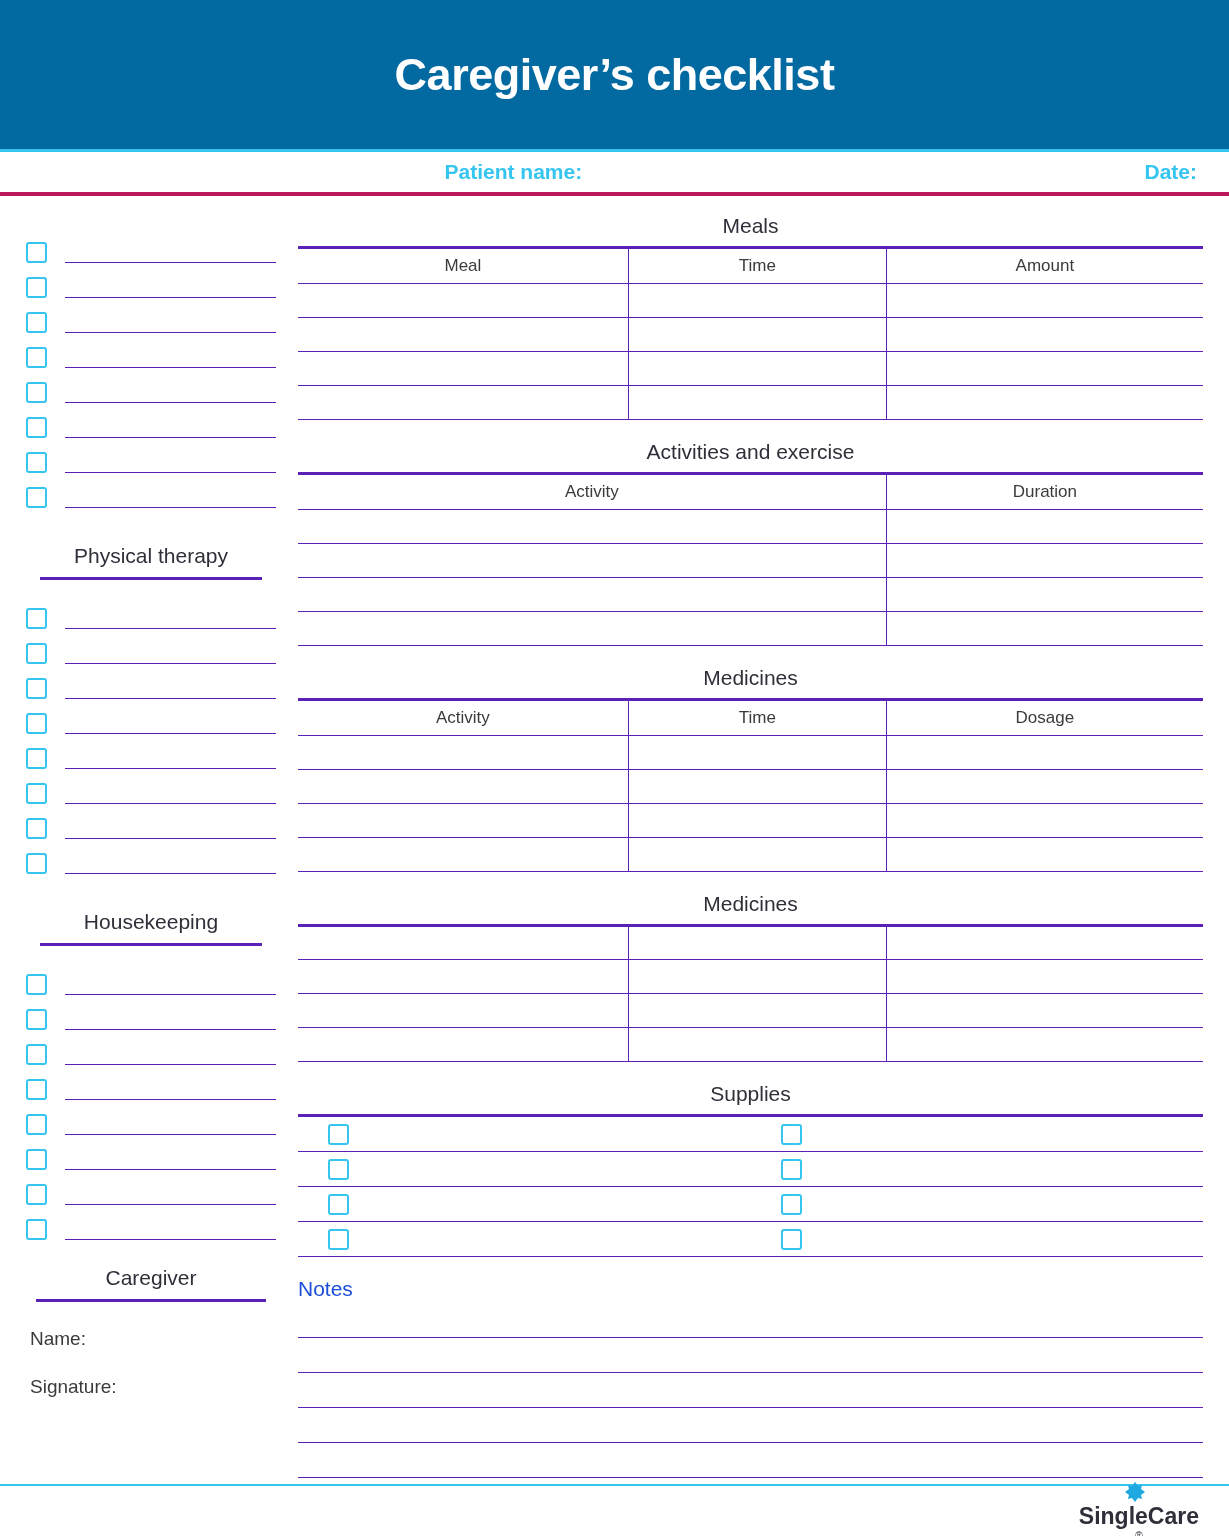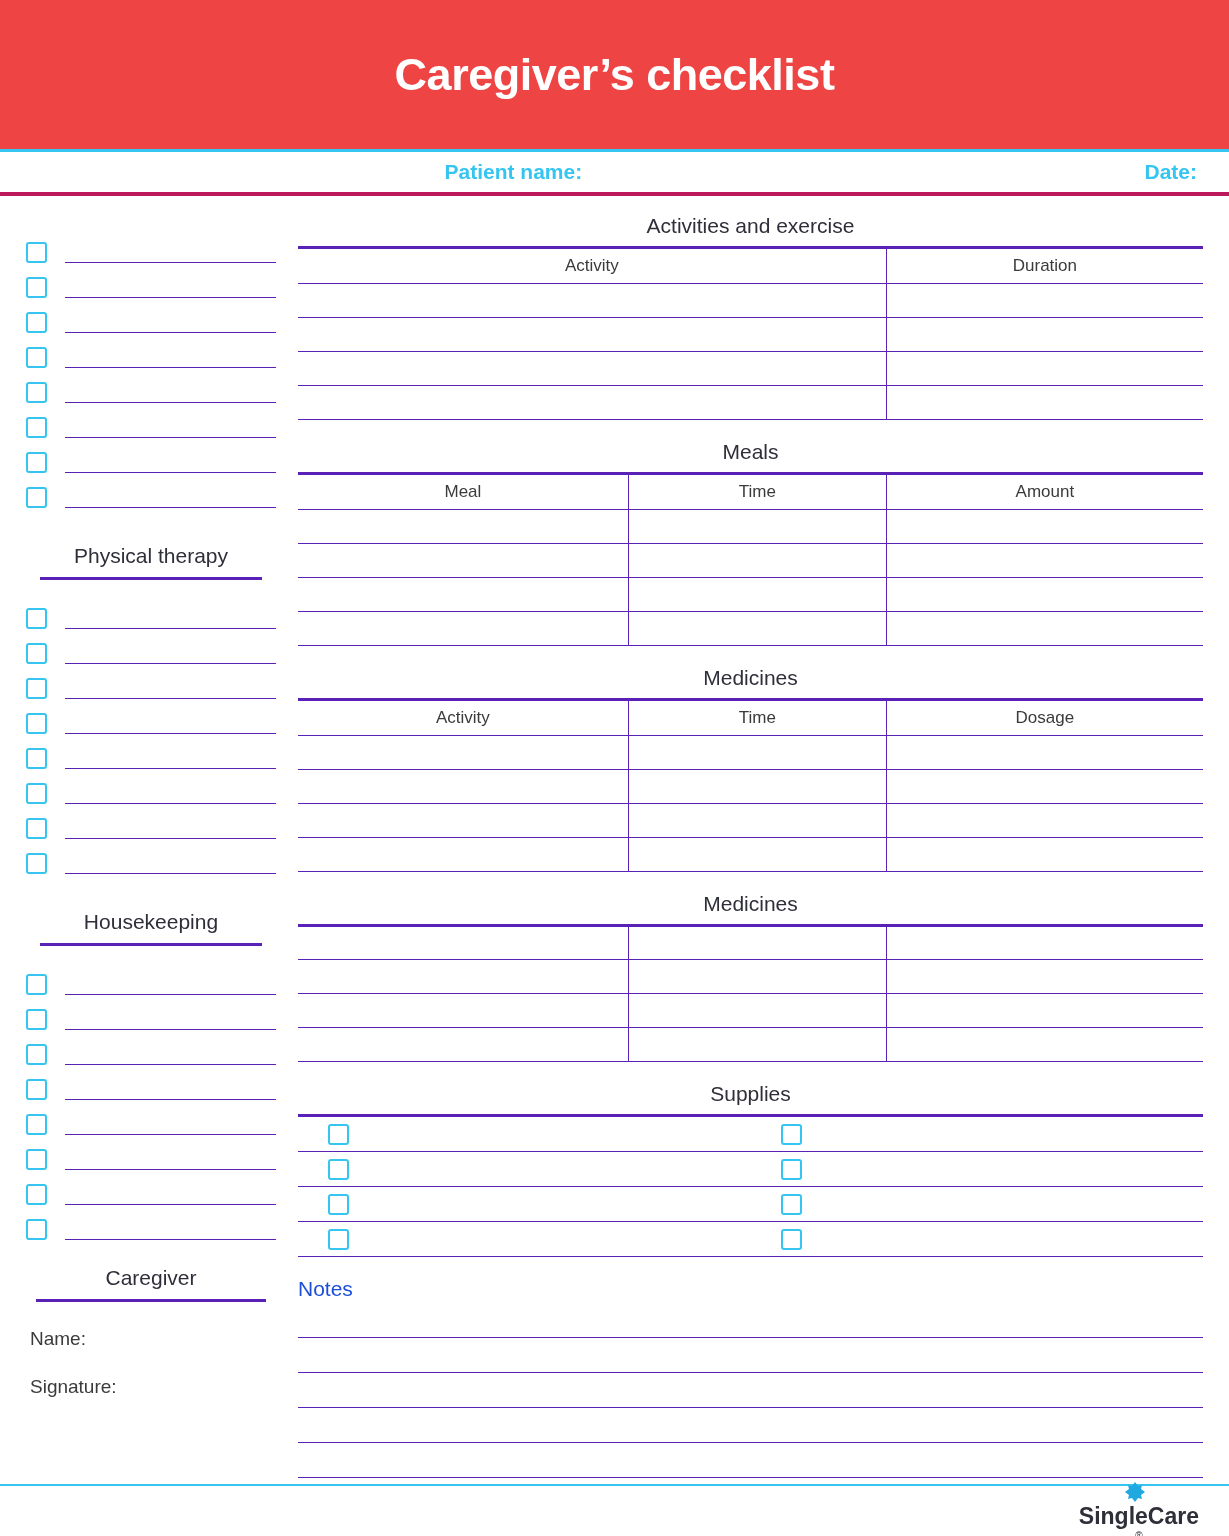--- a/index.html
+++ b/index.html
@@ -16,21 +16,21 @@
   .page {
     position: relative;
     width: 1229px;
     height: 1536px;
     background: #fff;
   }
 
   
   .header {
     height: 152px;
-    background: #ef4444;
+    background: #0369a1;
     display: flex;
     align-items: center;
     justify-content: center;
     border-bottom: 3px solid #35c5f0;
   }
   .header-title {
     color: #ffffff;
     font-size: 45px;
     font-weight: bold;
     letter-spacing: -0.5px;
@@ -348,50 +348,20 @@
         <div class="caregiver-title">Caregiver</div>
         <div class="cg-field">Name:</div>
         <div class="cg-field">Signature:</div>
       </div>
 
     </div>
 
     <div class="col-right">
 
       <div class="block">
-        <div class="block-title">Activities and exercise</div>
-        <table class="grid">
-          <thead>
-            <tr>
-              <th style="width:65%">Activity</th>
-              <th style="width:35%">Duration</th>
-            </tr>
-          </thead>
-          <tbody>
-            <tr>
-                <td></td>
-                <td></td>
-              </tr>
-            <tr>
-                <td></td>
-                <td></td>
-              </tr>
-            <tr>
-                <td></td>
-                <td></td>
-              </tr>
-            <tr>
-                <td></td>
-                <td></td>
-              </tr>
-          </tbody>
-        </table>
-      </div>
-
-      <div class="block">
         <div class="block-title">Meals</div>
         <table class="grid">
           <thead>
             <tr>
               <th style="width:36.5%">Meal</th>
               <th style="width:28.5%">Time</th>
               <th style="width:35%">Amount</th>
             </tr>
           </thead>
           <tbody>
@@ -405,20 +375,50 @@
                 <td></td>
                 <td></td>
               </tr>
             <tr>
                 <td></td>
                 <td></td>
                 <td></td>
               </tr>
             <tr>
                 <td></td>
+                <td></td>
+                <td></td>
+              </tr>
+          </tbody>
+        </table>
+      </div>
+
+      <div class="block">
+        <div class="block-title">Activities and exercise</div>
+        <table class="grid">
+          <thead>
+            <tr>
+              <th style="width:65%">Activity</th>
+              <th style="width:35%">Duration</th>
+            </tr>
+          </thead>
+          <tbody>
+            <tr>
+                <td></td>
+                <td></td>
+              </tr>
+            <tr>
+                <td></td>
+                <td></td>
+              </tr>
+            <tr>
+                <td></td>
+                <td></td>
+              </tr>
+            <tr>
                 <td></td>
                 <td></td>
               </tr>
           </tbody>
         </table>
       </div>
 
       <div class="block">
         <div class="block-title">Medicines</div>
         <table class="grid">

